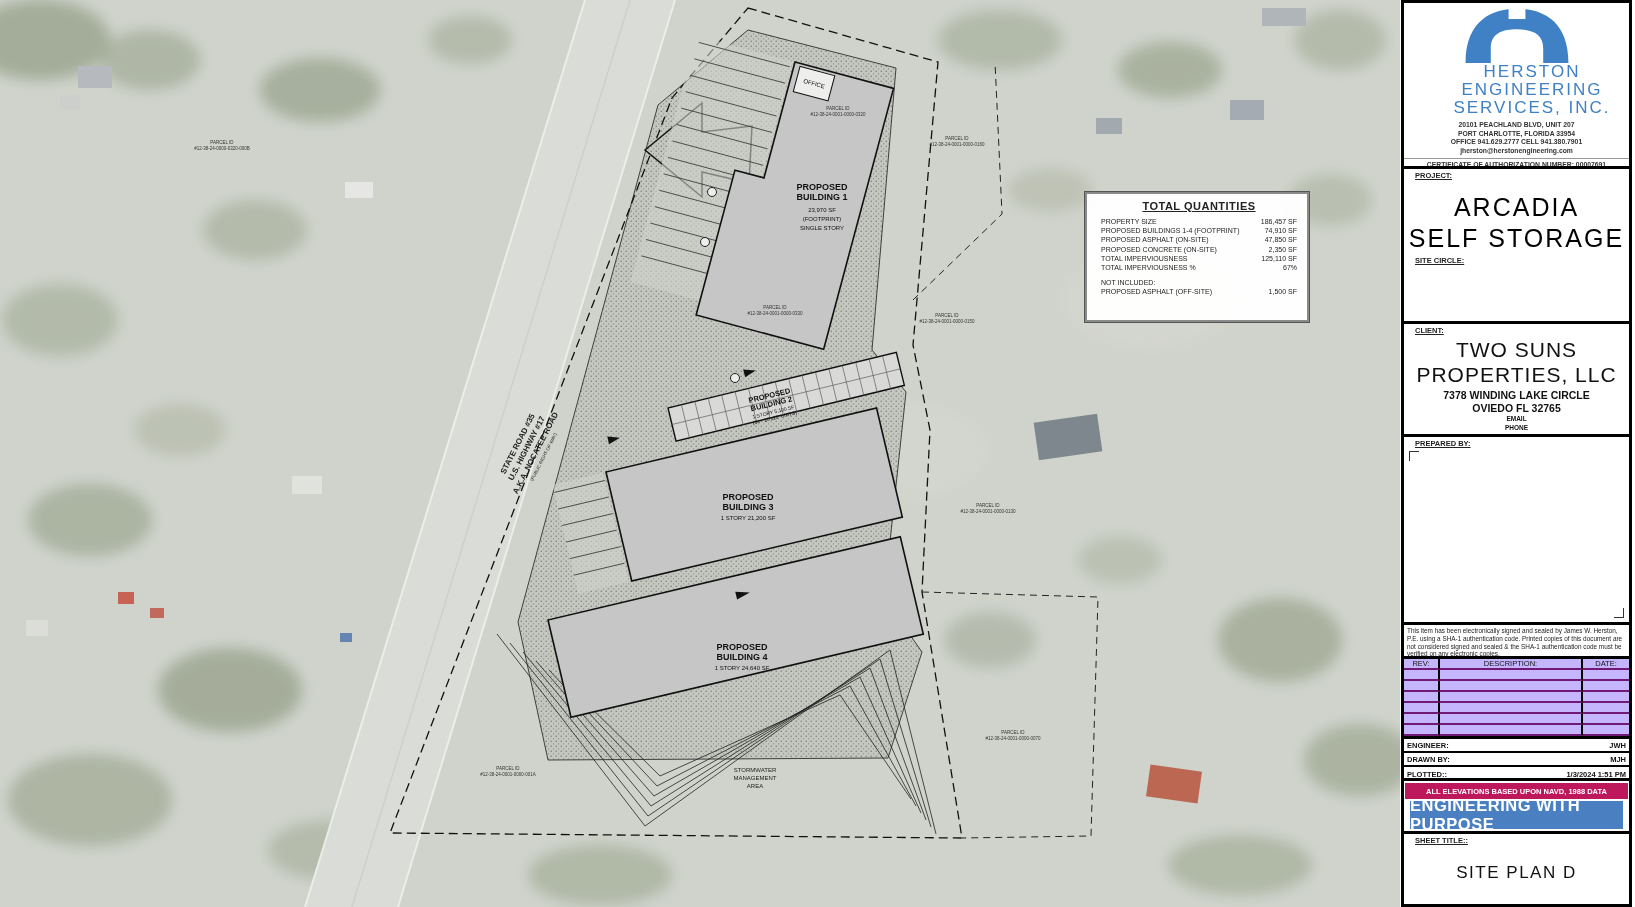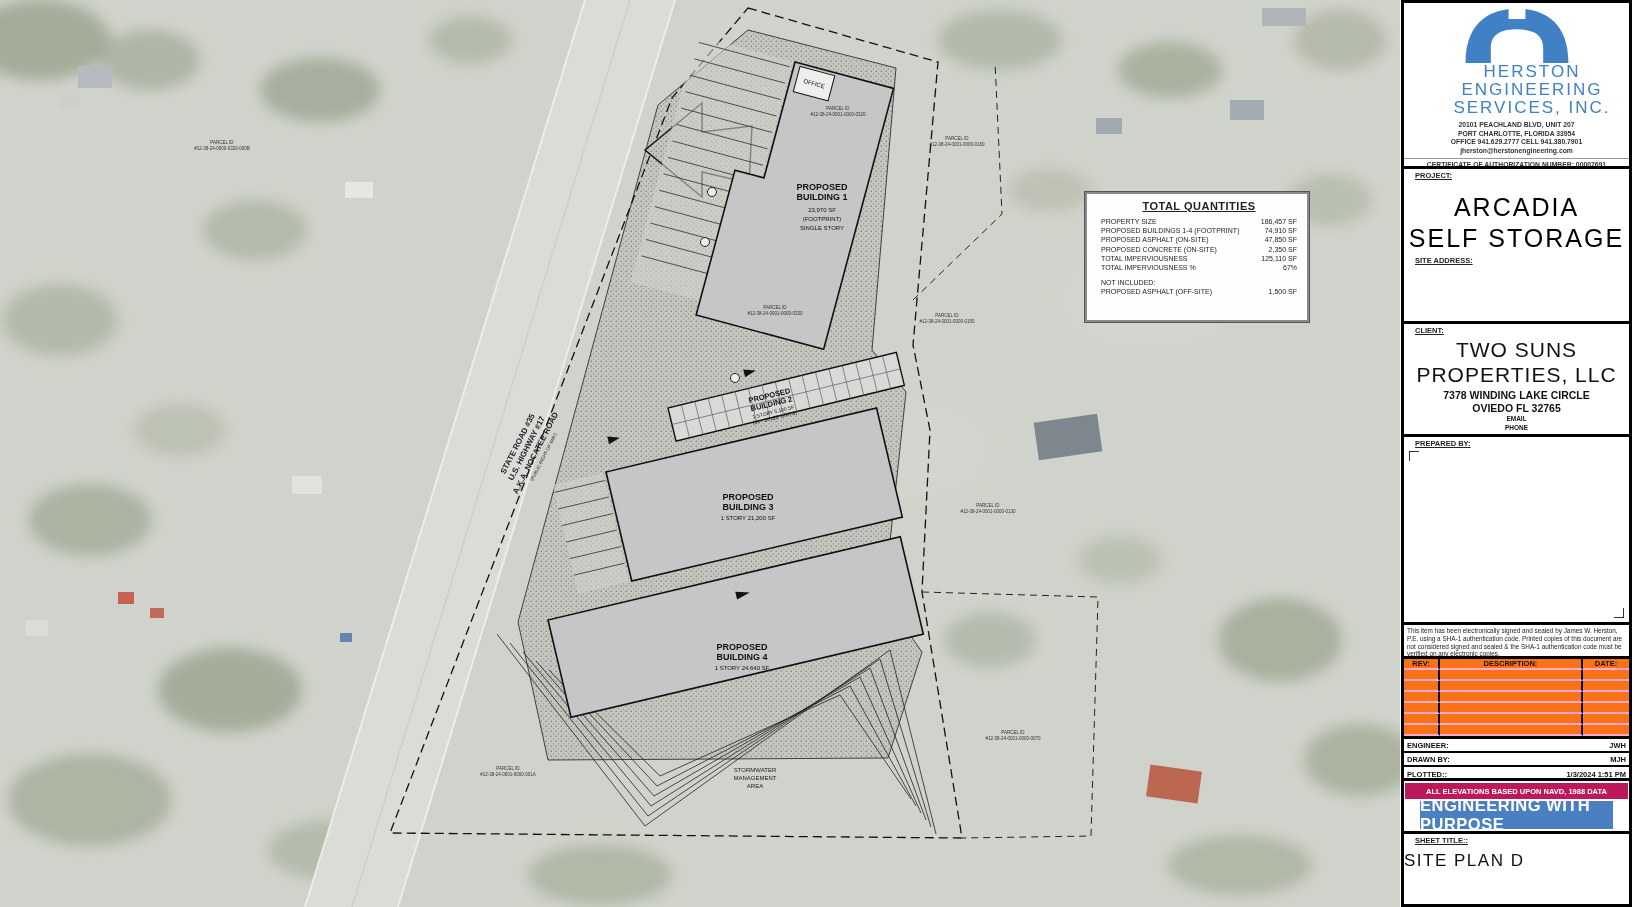--- a/index.html
+++ b/index.html
@@ -43,37 +43,37 @@
 
   .prepared { height:188px; }
   .corner-tl { position:absolute; left:5px; top:14px; width:10px; height:10px;
     border-left:1.5px solid #333; border-top:1.5px solid #333; }
   .corner-br { position:absolute; right:5px; bottom:4px; width:10px; height:10px;
     border-right:1.5px solid #333; border-bottom:1.5px solid #333; }
 
   .sig-note { height:34px; font-size:6.4px; line-height:7.8px; padding:2px 3px; color:#222; }
 
   .rev-table { height:80px; display:grid; grid-template-columns:36px 1fr 46px; grid-auto-rows:1fr; }
-  .rev-cell { border-right:2px solid #000; border-bottom:2px solid #f9a8d4; background:#f97316;
-    font-size:7.5px; font-weight:bold; display:flex; align-items:center; justify-content:center; }
+  .rev-cell { border-right:2px solid #000; border-bottom:2px solid #701a75; background:#c4b5fd;
+    font-size:7.5px; font-weight:normal; display:flex; align-items:center; justify-content:center; }
   .rev-cell:nth-child(3n) { border-right:none; }
 
   .info-rows { height:42px; }
   .info-row { display:flex; justify-content:space-between; align-items:center;
     height:14px; border-bottom:2px solid #000; padding:0 3px; font-size:7.5px; font-weight:bold; }
   .info-row:last-child { border-bottom:none; }
 
   .elev-bar { height:16px; background:#be185d; margin:2px 1px; display:flex;
     align-items:center; justify-content:center; color:#fff; font-weight:bold; font-size:7.5px; }
-  .motto-bar { height:28px; background:#4a80c2; margin:0 16px 2px; display:flex;
+  .motto-bar { height:28px; background:#4a80c2; margin:0 6px 2px; display:flex;
     align-items:center; justify-content:center; color:#fff; font-weight:bold; font-size:16.5px; letter-spacing:.5px; }
   .bars-sec { border-bottom:3px solid #000; }
 
   .sheet { height:72px; border-bottom:none; }
-  .sheet-title { font-size:17px; letter-spacing:1.5px; margin-top:6px; }
+  .sheet-title { text-align:center; font-size:17px; letter-spacing:1.5px; margin-top:18px; }
 </style>
 </head>
 <body>
 
 <div class="page">
 
   <svg class="map-svg" width="1400" height="907" viewBox="0 0 1400 907">
     <defs>
       <pattern id="stipple" width="5" height="5" patternUnits="userSpaceOnUse">
         <rect width="5" height="5" fill="#c2c6be"></rect>
@@ -337,21 +337,21 @@
       </div>
       <div class="co-cert">CERTIFICATE OF AUTHORIZATION NUMBER: 00007691</div>
     </div>
 
     <div class="tb-sec project">
       <div class="sec-label">PROJECT:</div>
       <div class="proj-name">
         <div>ARCADIA</div>
         <div>SELF STORAGE</div>
       </div>
-      <div class="sec-label">SITE ADDRESS:</div>
+      <div class="sec-label">SITE CIRCLE:</div>
     </div>
 
     <div class="tb-sec client">
       <div class="sec-label">CLIENT:</div>
       <div class="client-name">
         <div>TWO SUNS</div>
         <div>PROPERTIES, LLC</div>
       </div>
       <div class="client-addr">
         <div>7378 WINDING LAKE CIRCLE</div>

